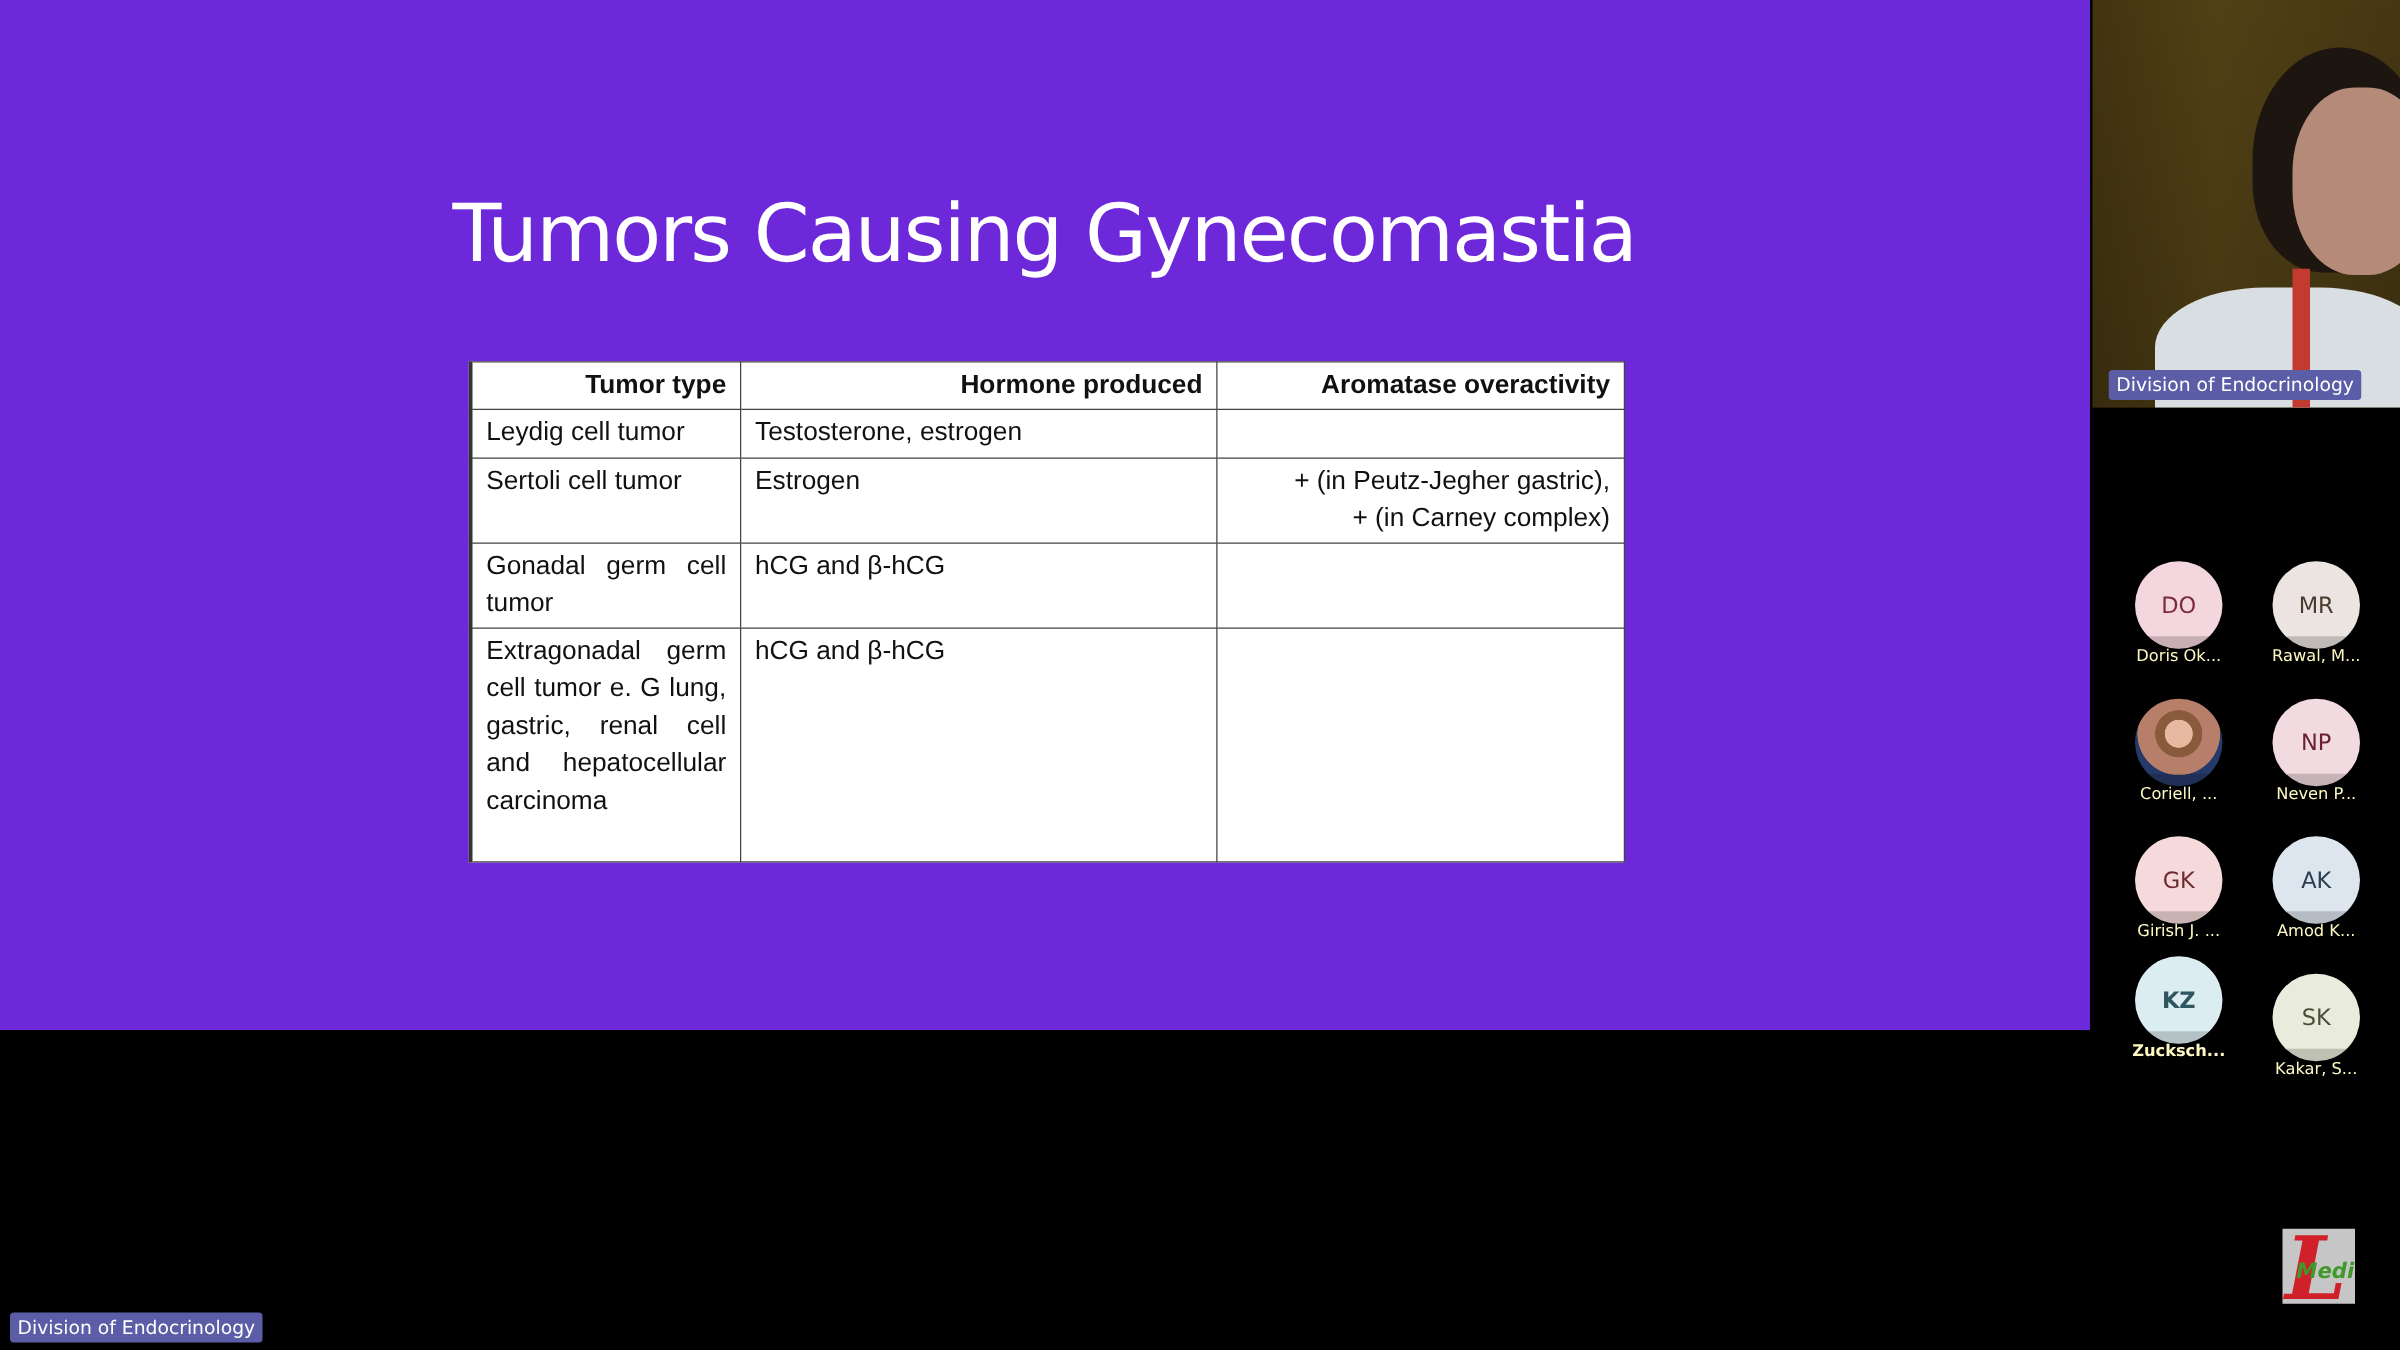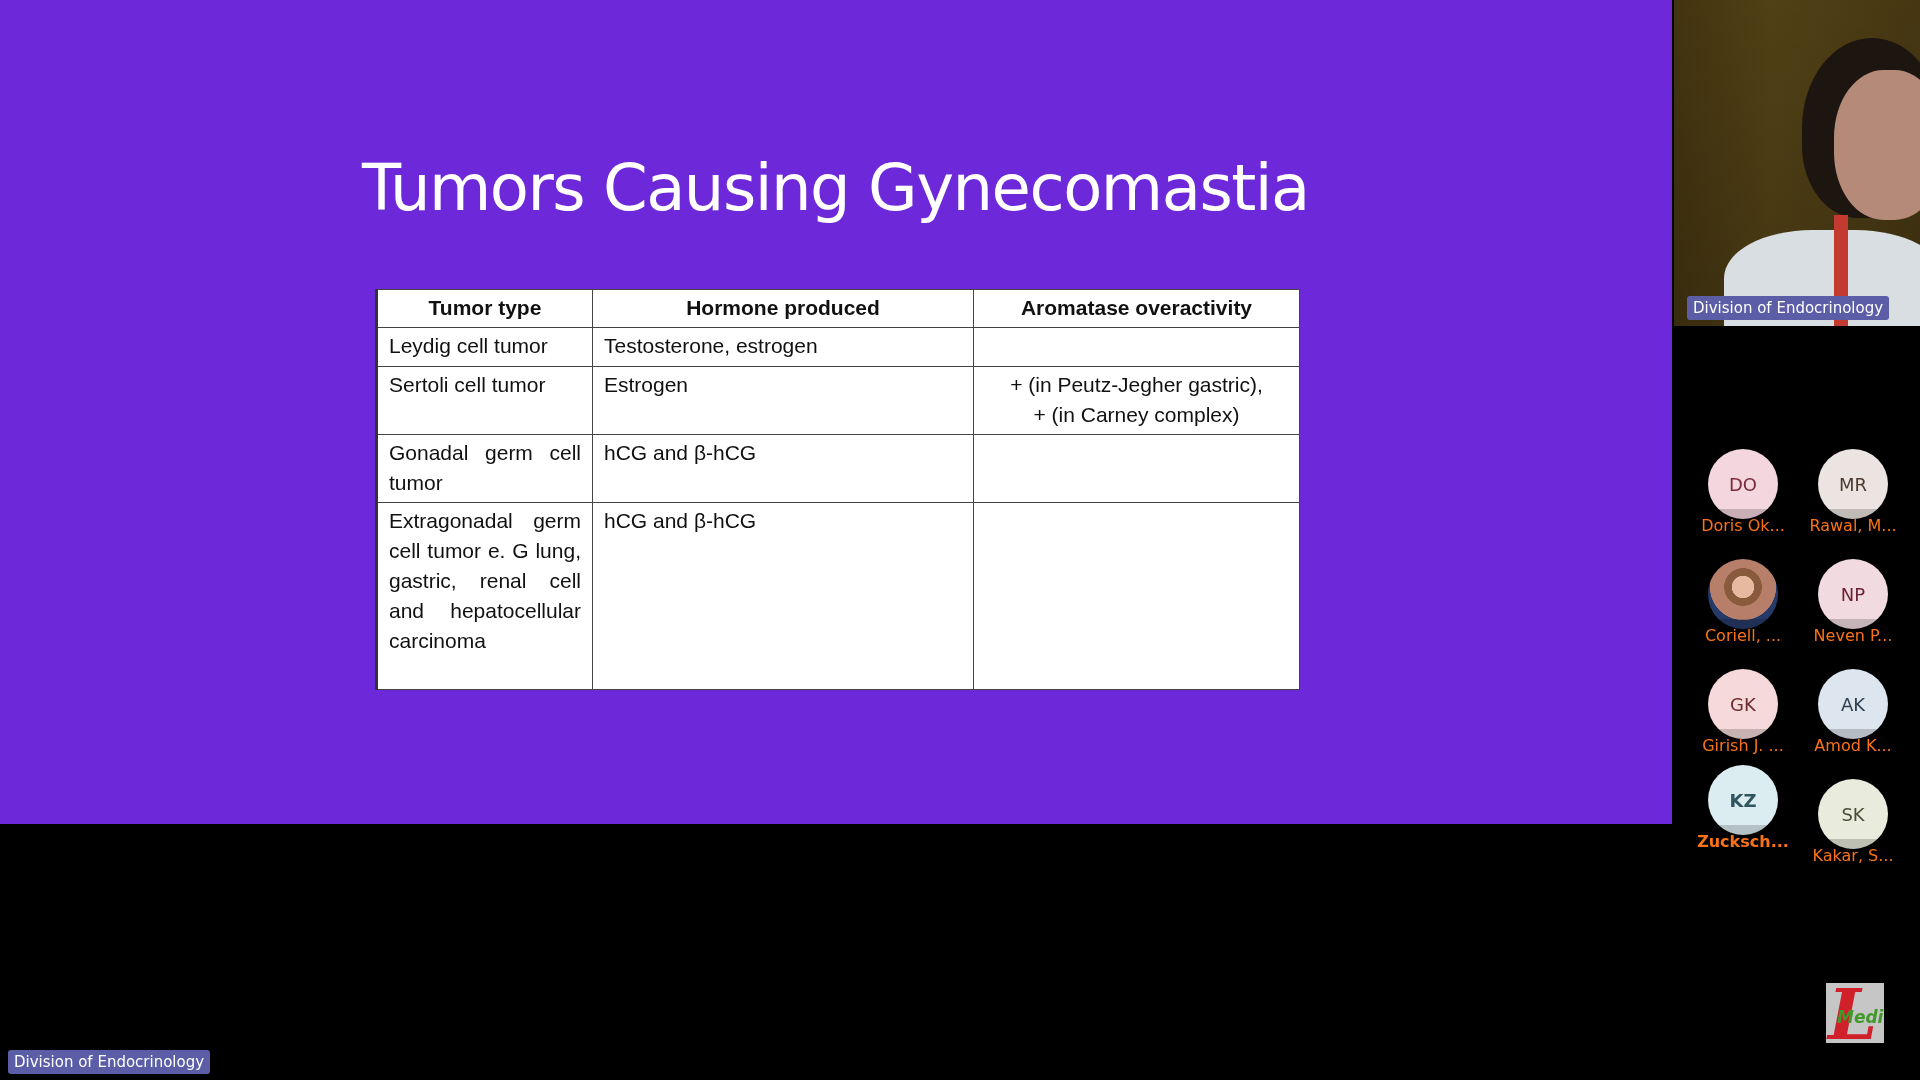--- a/index.html
+++ b/index.html
@@ -8,21 +8,21 @@
   .stage { position:absolute; left:0; top:0; width:1672px; height:824px; background:#6d28d9; }
   .slide-title {
     position:absolute; left:362px; top:140px; width:960px;
     color:#ffffff; font-family:"DejaVu Sans", sans-serif; font-size:64px; font-weight:normal;
     letter-spacing:-1.5px; white-space:nowrap; line-height:96px;
   }
   .tbl-wrap { position:absolute; left:375px; top:289px; width:923px; }
   table.data { border-collapse:collapse; background:#fff; width:923px; table-layout:fixed; border-left:3px solid #333; }
   table.data td, table.data th {
     border:1.5px solid #444; color:#111; font-family:"Liberation Sans", sans-serif;
-    font-size:21px; line-height:30px; vertical-align:top; padding:3px 11px 4px 11px; text-align:center;
+    font-size:21px; line-height:30px; vertical-align:top; padding:3px 11px 4px 11px; text-align:right;
   }
   table.data th { font-weight:bold; }
   table.data td.just { text-align:justify; text-align-last:left; }
   col.c1 { width:216px; } col.c2 { width:381px; } col.c3 { width:326px; }
   tr.r0 { height:36px; } tr.r1 { height:39px; } tr.r2 { height:67px; } tr.r3 { height:67px; }
   tr.r4 { height:157px; } tr.r5 { height:68px; } tr.r6 { height:187px; }
   .cell-line { display:block; }
 
   .presenter { position:absolute; left:1674px; top:0; width:246px; height:326px; overflow:hidden;
     background:linear-gradient(90deg,#4a3a12 0%,#5a4818 40%,#4d3d14 100%); }
@@ -33,21 +33,21 @@
   .presenter .lanyard { position:absolute; left:160px; top:215px; width:14px; height:120px; background:#c23a30; }
   .name-tag { position:absolute; background:#5b5ea6; color:#ffffff; font-family:"DejaVu Sans", sans-serif;
     font-size:15px; line-height:24px; padding:0 6px; border-radius:3px; white-space:nowrap; }
   .presenter .name-tag { left:13px; bottom:6px; }
 
   .participants { position:absolute; left:1688px; top:444px; width:232px; }
   .ptile { position:absolute; width:110px; height:100px; text-align:center; }
   .avatar { width:70px; height:70px; margin:5px auto 0; border-radius:50%; display:flex; align-items:center; justify-content:center;
     font-family:"DejaVu Sans", sans-serif; font-size:18px; position:relative; overflow:hidden; }
   .avatar::after { content:""; position:absolute; left:0; right:0; bottom:0; height:10px; background:rgba(0,0,0,0.18); }
-  .pname { color:#f97316; font-family:"DejaVu Sans", sans-serif; font-size:16px; line-height:18px; margin-top:-2px; white-space:nowrap;text-align:center; }
+  .pname { color:#fef9c3; font-family:"DejaVu Sans", sans-serif; font-size:13px; line-height:18px; margin-top:-2px; white-space:nowrap;text-align:center; }
   .photo-avatar { background:radial-gradient(circle at 50% 40%, #e6b9a0 0 20%, #8a5a3c 21% 34%, #b77f6a 35% 60%, #263a6a 61% 100%); }
 
   .bottom-tag { left:8px; top:1050px; }
   .logo { position:absolute; left:1826px; top:983px; width:58px; height:60px; background:#c6c6c6; overflow:hidden; }
   .logo .L { position:absolute; left:2px; top:-10px; font-family:"DejaVu Serif", serif; font-size:70px; color:#d0212b; font-weight:bold; font-style:italic; }
   .logo .med { position:absolute; left:0; top:24px; font-family:"DejaVu Sans", sans-serif; font-size:17px; color:#3f9a2a; font-weight:bold; font-style:italic;margin-left:11px; }
 </style>
 </head>
 <body>
 

